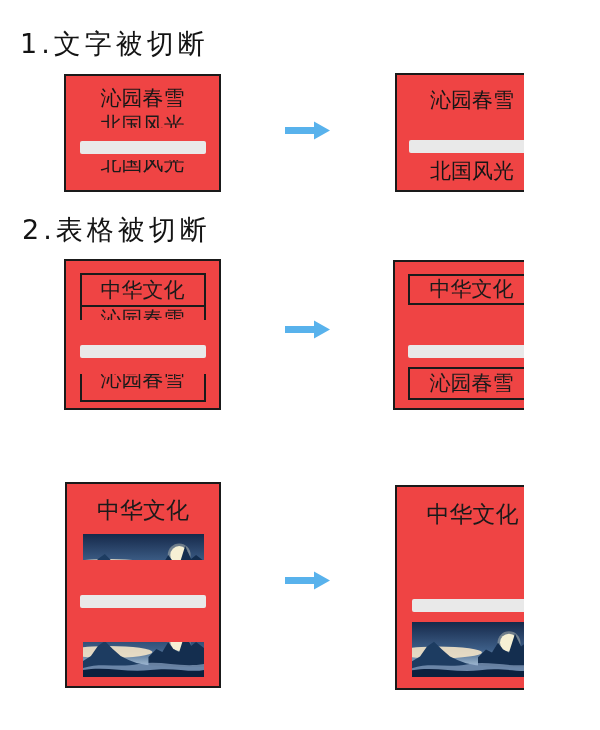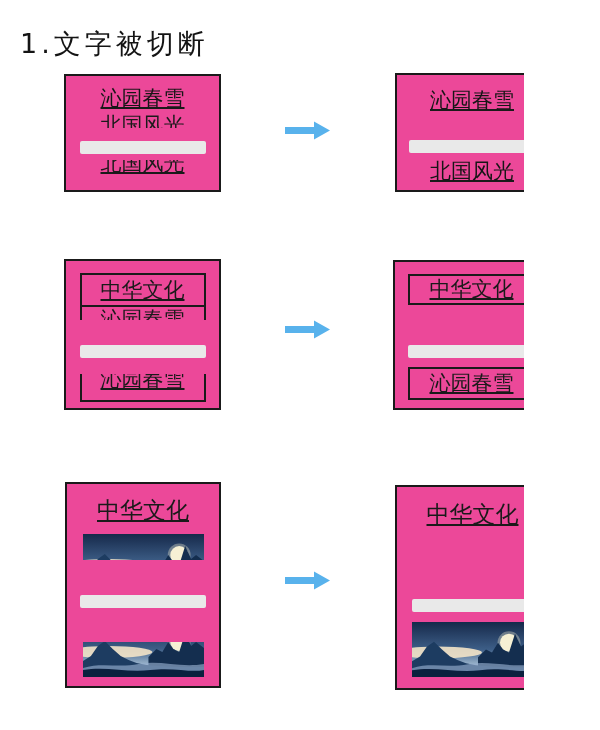--- a/index.html
+++ b/index.html
@@ -6,22 +6,22 @@
   html,body { background:#ffffff; }
   body { font-family:"DejaVu Sans","Liberation Sans",sans-serif; color:#1a1a1a; }
   .canvas { position:relative; width:524px; height:730px; background:#ffffff; overflow:hidden; }
 
   .sec-title {
     position:absolute; font-size:27px; font-weight:500; color:#141414;
     letter-spacing:4px; white-space:nowrap;
   }
 
   .page-box {
-    position:absolute; background:#ec4899; border:2px solid #1a1a1a;
-    text-align:center; overflow:hidden;text-decoration:underline;
+    position:absolute; background:#ef4444; border:2px solid #1a1a1a;
+    text-align:center; overflow:hidden;
   }
 
   .t-line { font-size:21px; line-height:28px; color:#161616; font-weight:500; }
 
   .cut-top { height:14px; overflow:hidden; }
   .cut-top span { display:block; font-size:21px; line-height:22px; font-weight:500; }
   .cut-bottom { height:24px; overflow:hidden; }
   .cut-bottom span { display:block; font-size:21px; line-height:24px; font-weight:500; margin-top:-9px; }
 
   .bar { height:13px; background:#e9e9e9; border-radius:2px; margin:0 auto; }
@@ -60,20 +60,21 @@
   <svg class="arrow" style="left:285px; top:121px;" viewBox="0 0 46 19">
     <polygon points="0,6 29,6 29,0.5 45,9.5 29,18.5 29,13 0,13" fill="#58b2ec"></polygon>
   </svg>
 
   <div class="page-box" style="left:395px; top:73px; width:154px; height:119px;">
     <div class="t-line" style="margin-top:11px;">沁园春雪</div>
     <div class="bar" style="width:126px; margin-top:26px;"></div>
     <div class="t-line" style="margin-top:4px;">北国风光</div>
   </div>
 
+  <div class="sec-title" style="left:22px; top:212px;">2.表格被切断</div>
 
   <div class="page-box" style="left:64px; top:259px; width:157px; height:151px;">
     <div class="cell" style="width:126px; height:34px; line-height:30px; margin-top:12px;">中华文化</div>
     <div class="cut-row-top" style="width:126px; height:13px;">
       <span>沁园春雪</span>
     </div>
     <div class="bar" style="width:126px; margin-top:25px;"></div>
     <div class="cut-row-bottom" style="width:126px; height:28px; margin-top:16px;">
       <span>沁园春雪</span>
     </div>

